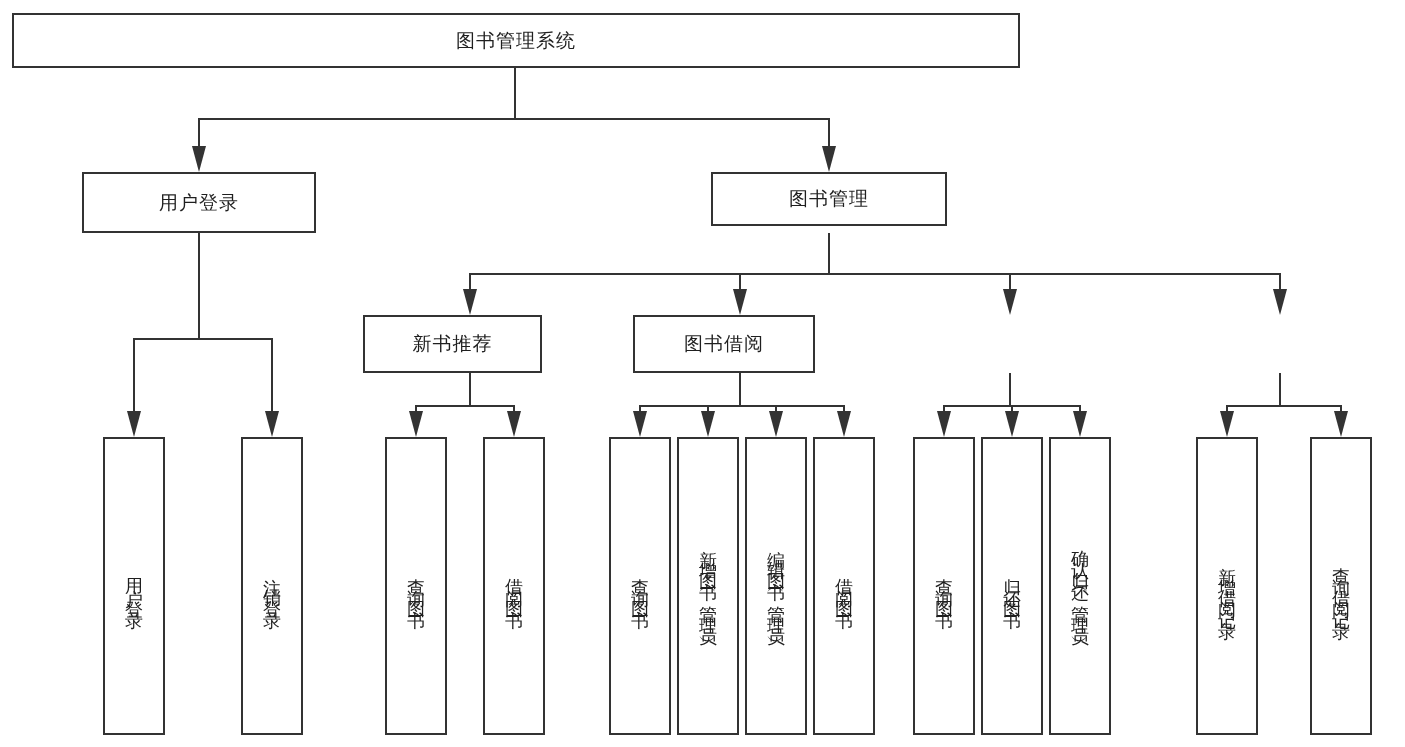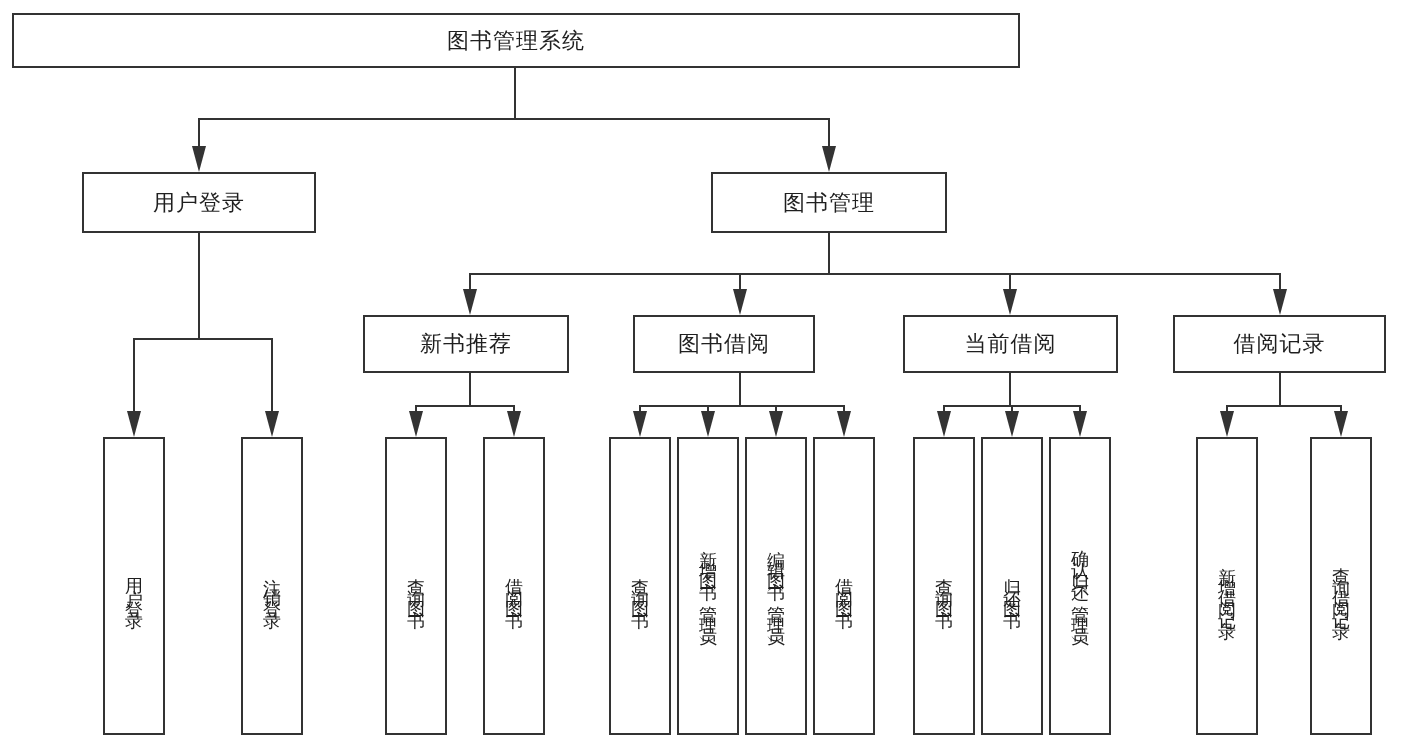--- a/index.html
+++ b/index.html
@@ -10,21 +10,21 @@
   body{font-family:"Liberation Sans","DejaVu Sans",sans-serif;}
   .canvas{
     position:relative;width:1405px;height:747px;background:var(--bg);
     overflow:hidden;
   }
   .node{
     position:absolute;box-sizing:border-box;border:2px solid var(--line);
     background:#fff;color:var(--text);
     display:flex;align-items:center;justify-content:center;
   }
-  .box-h{font-size:22px;letter-spacing:1px;}
+  .box-h{font-size:19px;letter-spacing:1px;}
   .box-v{
     font-size:18px;
     writing-mode:vertical-rl;text-orientation:mixed;
     letter-spacing:0.62em;line-height:1;
     padding:6px 0;
   }
   .line{position:absolute;background:var(--line);}
   .arrow{
     position:absolute;width:0;height:0;
     border-left:7px solid transparent;border-right:7px solid transparent;
@@ -38,26 +38,24 @@
   }
 </style>
 </head>
 <body>
 
 <div class="canvas">
 
   <div class="node box-h" style="left:12px;top:13px;width:1008px;height:55px">图书管理系统</div>
 
   <div class="node box-h" style="left:82px;top:172px;width:234px;height:61px">用户登录</div>
-  <div class="node box-h" style="left:711px;top:172px;width:236px;height:61px">图书管理</div>
+  <div class="node box-h" style="left:711px;top:172px;width:236px;height:54px">图书管理</div>
 
-  <div class="node box-h" style="left:363px;top:315px;width:206px;height:58px">新书推荐</div>
+  <div class="node box-h" style="left:363px;top:315px;width:179px;height:58px">新书推荐</div>
   <div class="node box-h" style="left:633px;top:315px;width:182px;height:58px">图书借阅</div>
-  <div class="node box-h" style="left:903px;top:315px;width:215px;height:58px">当前借阅</div>
-  <div class="node box-h" style="left:1173px;top:315px;width:213px;height:58px">借阅记录</div>
 
   <div class="node box-v" style="left:103px;top:437px;width:62px;height:298px">用户登录</div>
   <div class="node box-v" style="left:241px;top:437px;width:62px;height:298px">注销登录</div>
   <div class="node box-v" style="left:385px;top:437px;width:62px;height:298px">查询图书</div>
   <div class="node box-v" style="left:483px;top:437px;width:62px;height:298px">借阅图书</div>
   <div class="node box-v" style="left:609px;top:437px;width:62px;height:298px">查询图书</div>
   <div class="node box-v" style="left:677px;top:437px;width:62px;height:298px">新增图书（管理员）</div>
   <div class="node box-v" style="left:745px;top:437px;width:62px;height:298px">编辑图书（管理员）</div>
   <div class="node box-v" style="left:813px;top:437px;width:62px;height:298px">借阅图书</div>
   <div class="node box-v" style="left:913px;top:437px;width:62px;height:298px">查询图书</div>

